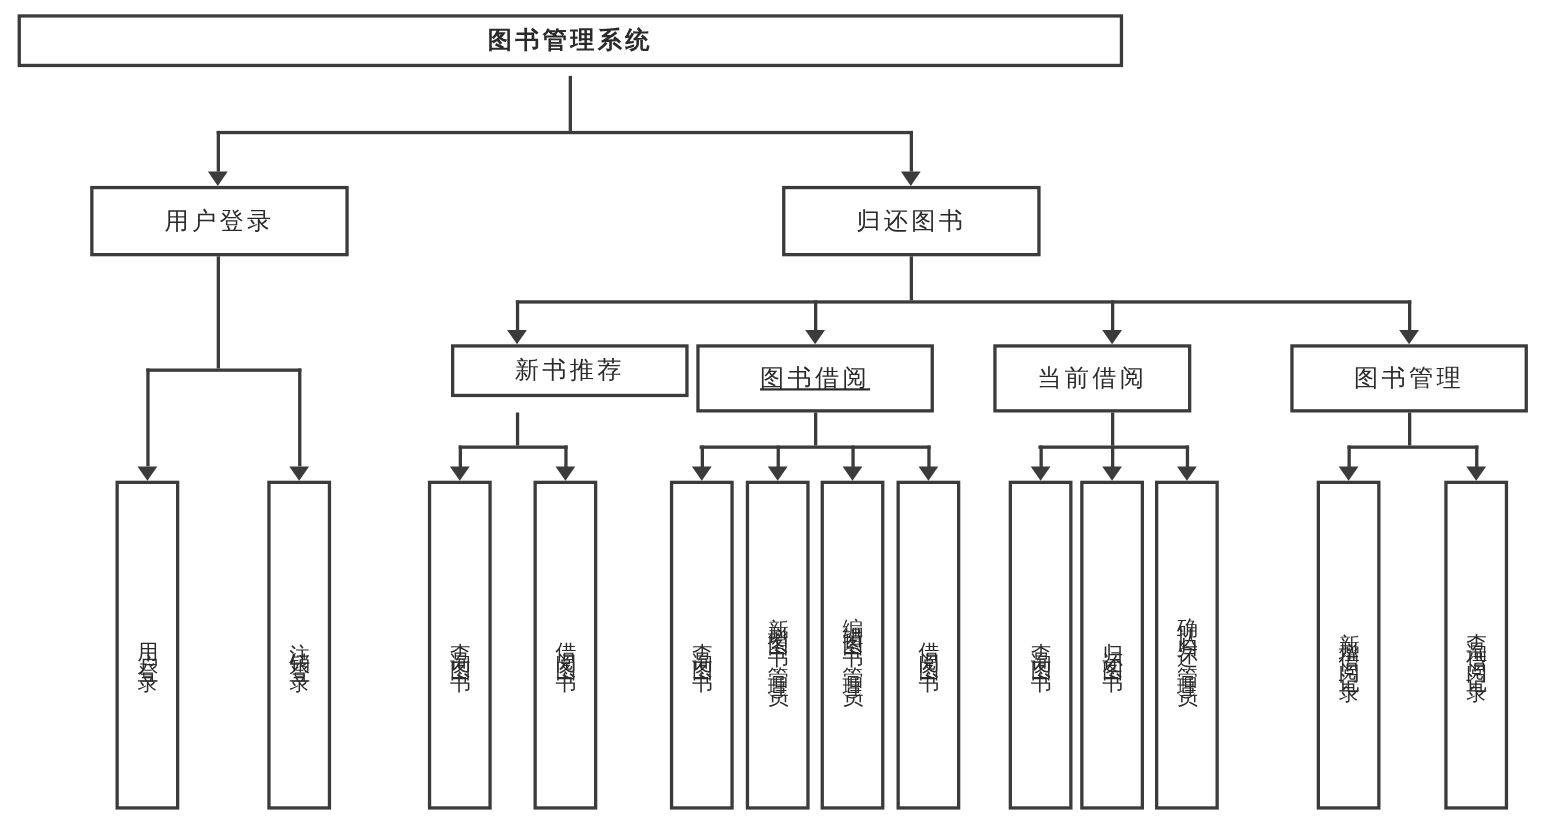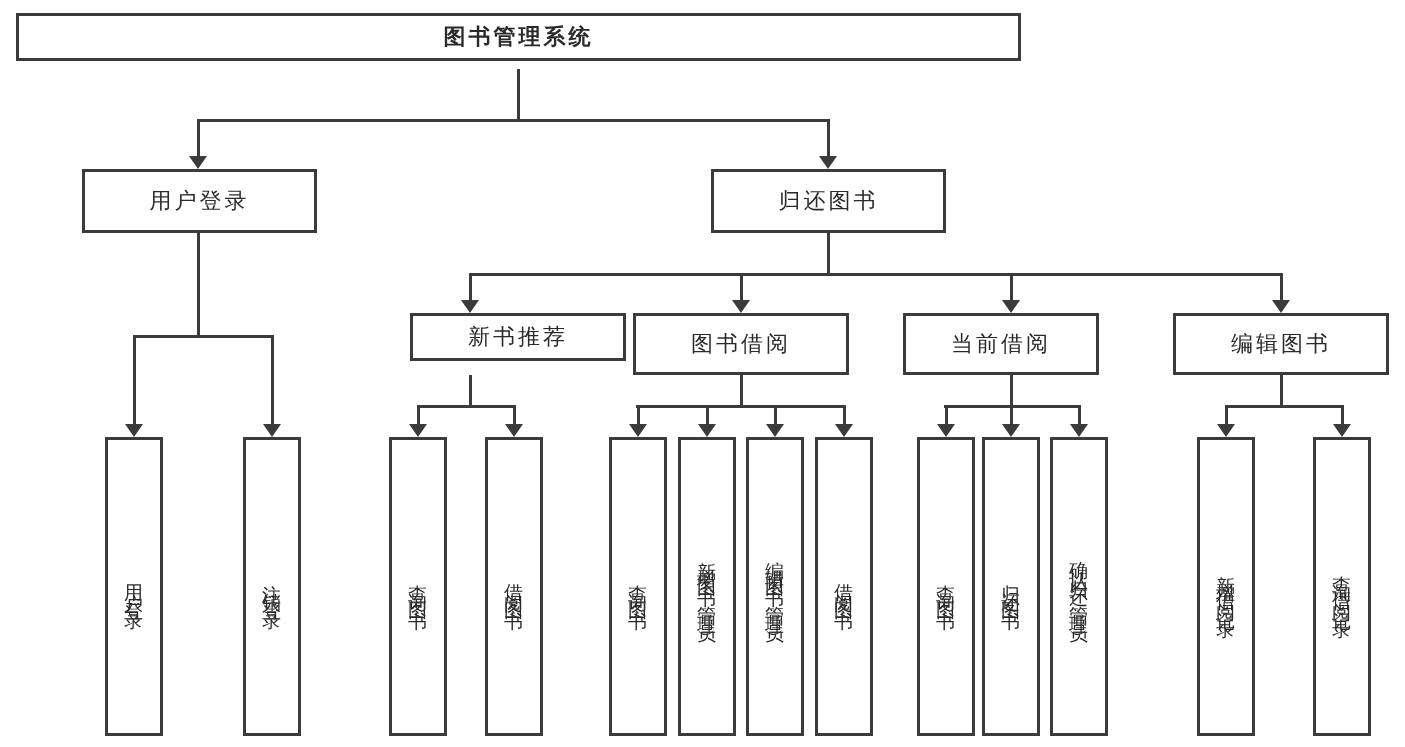--- a/index.html
+++ b/index.html
@@ -73,30 +73,30 @@
   </div>
 
   <div class="node h-node" style="left:711px;top:169px;width:235px;height:64px;">
     <span>归还图书</span>
   </div>
 
   <div class="node h-node" style="left:362px;top:313px;width:216px;height:48px;margin-left:48px;">
     <span>新书推荐</span>
   </div>
 
-  <div class="node h-node" style="left:633px;top:313px;width:216px;height:62px;">
+  <div class="node h-node" style="left:633px;top:313px;width:216px;height:62px;text-decoration:underline;">
     <span>图书借阅</span>
   </div>
 
-  <div class="node h-node" style="left:903px;top:313px;width:196px;height:62px;">
+  <div class="node h-node" style="left:903px;top:313px;width:180px;height:62px;">
     <span>当前借阅</span>
   </div>
 
   <div class="node h-node" style="left:1173px;top:313px;width:216px;height:62px;">
-    <span>编辑图书</span>
+    <span>图书管理</span>
   </div>
 
   <div class="node v-node" style="left:105px;">
     <span>用户登录</span>
   </div>
   <div class="node v-node" style="left:243px;">
     <span>注销登录</span>
   </div>
 
   <div class="node v-node" style="left:389px;">

